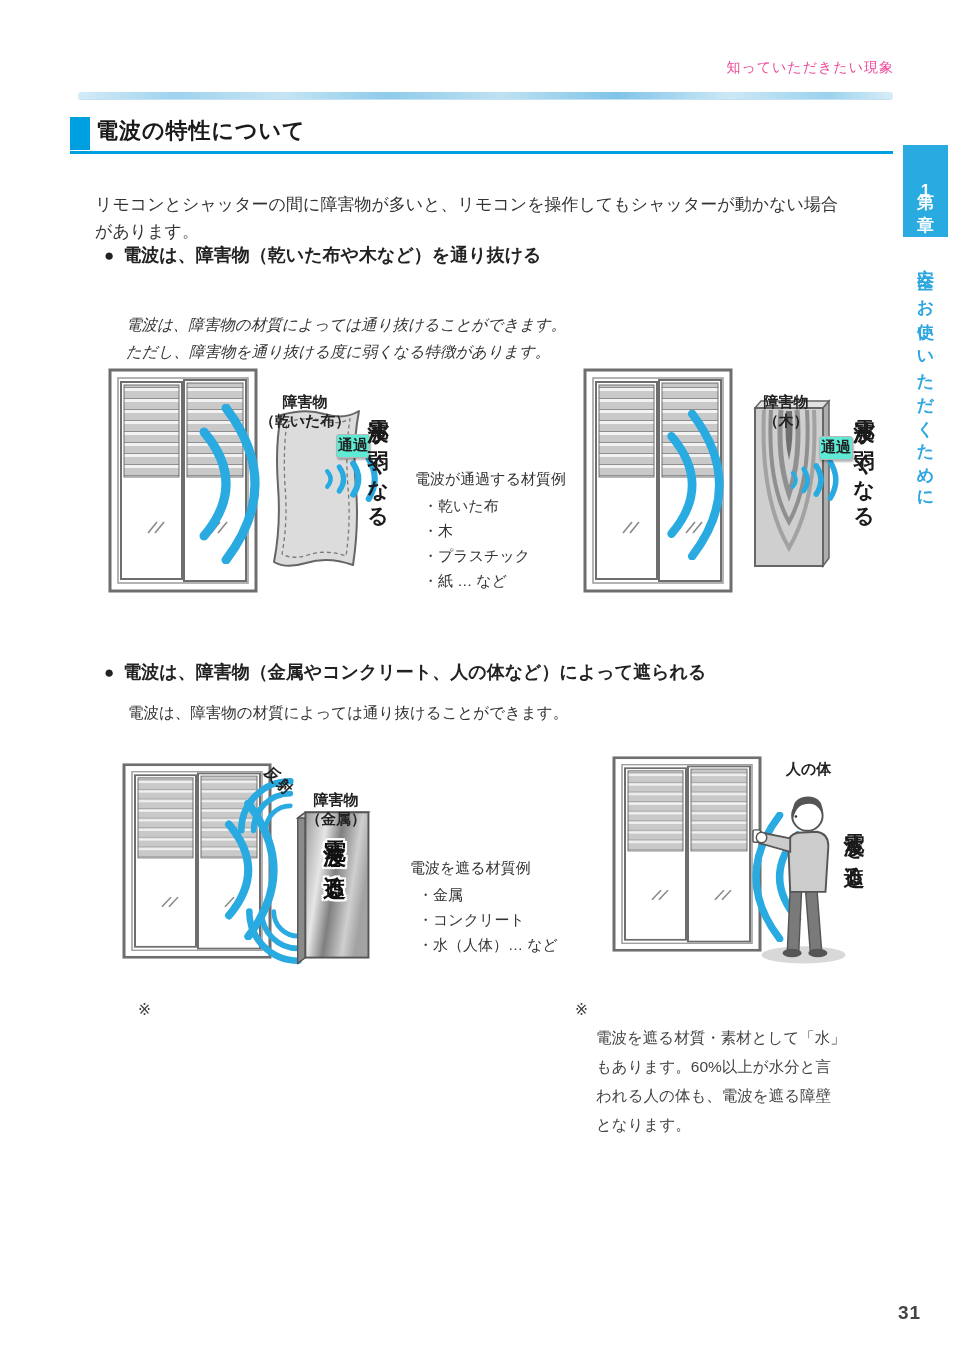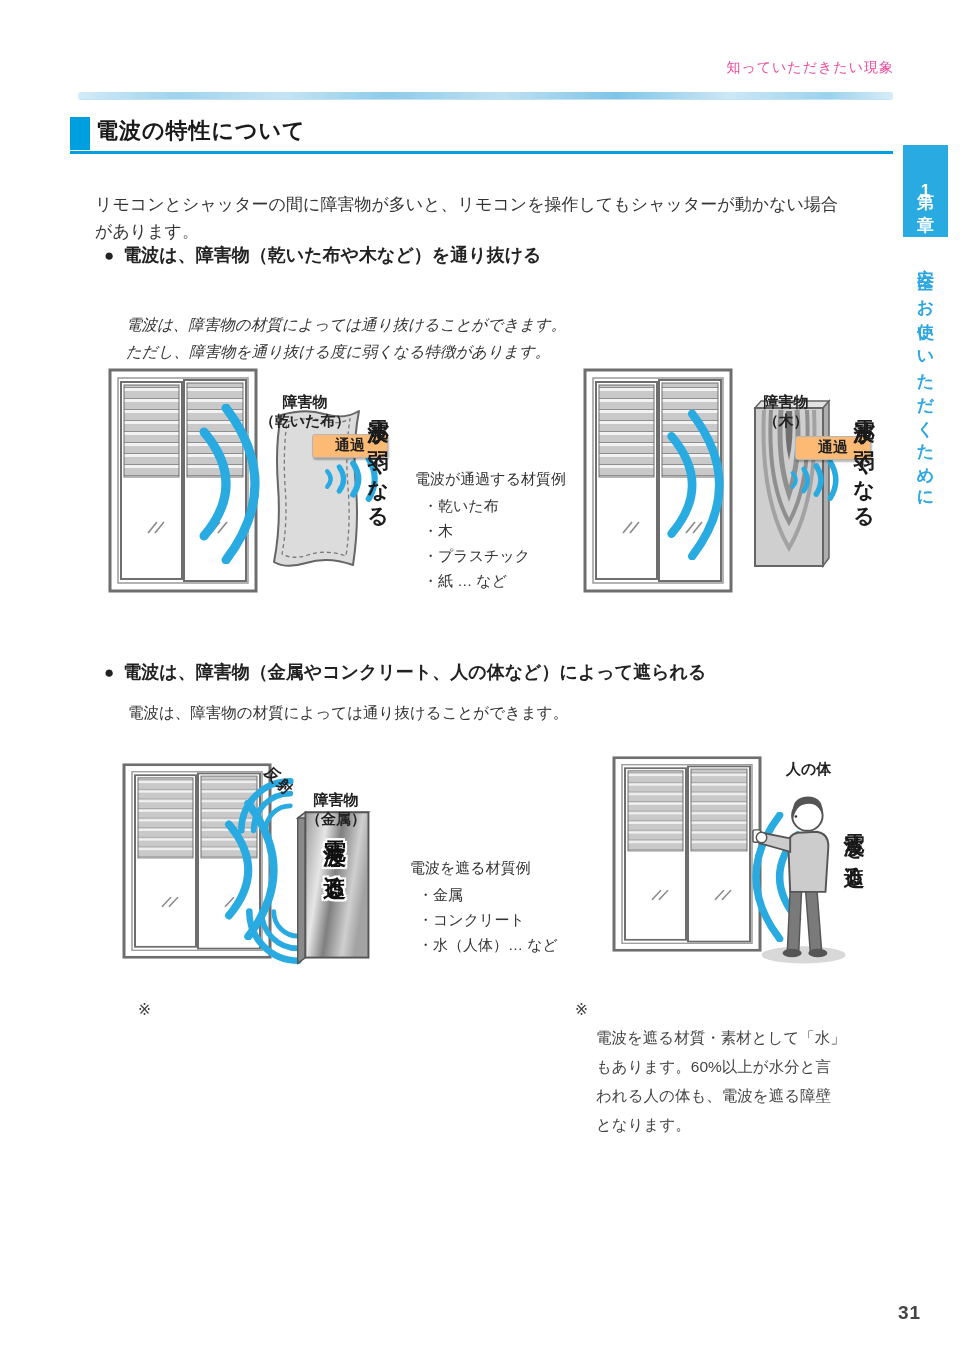--- a/index.html
+++ b/index.html
@@ -24,22 +24,22 @@
   .sec-heading{display:flex;align-items:center;gap:9px;font-size:18px;font-weight:700;color:#222;}
   .sec-heading .bullet{font-size:17px;line-height:1;color:#222;}
   .sec-body{font-size:15.5px;line-height:27px;color:#333;}
   #s1-heading{top:243px;left:104px;}
   #s1-body{top:283px;left:126px;font-style:italic;}
   #s2-heading{top:660px;left:104px;}
   #s2-body{top:699px;left:128px;}
 
   
   .obstacle-label{font-size:15px;font-weight:600;line-height:19px;text-align:center;color:#222;}
-  .pass-badge{background:#fdba74;border:1px solid #b5b5b5;border-radius:3px;box-shadow:1px 2px 2px rgba(0,0,0,.28);
-    padding:1px 22px 2px;font-size:15px;font-weight:700;color:#222;}
+  .pass-badge{background:#5eead4;border:1px solid #b5b5b5;border-radius:3px;box-shadow:1px 2px 2px rgba(0,0,0,.28);
+    padding:1px 1px 2px;font-size:15px;font-weight:700;color:#222;margin-left:24px;}
   .vtext{writing-mode:vertical-rl;text-orientation:upright;font-weight:700;color:#1a1a1a;letter-spacing:3px;}
   .weak-label{font-size:21px;}
   .block-label{font-size:21px;}
   .halo{color:#111;font-weight:800;font-size:23px;
     text-shadow:-2px -2px 0 #fff,2px -2px 0 #fff,-2px 2px 0 #fff,2px 2px 0 #fff,0 -2px 0 #fff,0 2px 0 #fff,-2px 0 0 #fff,2px 0 0 #fff;}
   .materials{font-size:15px;line-height:25px;color:#333;margin-left:10px;}
   .materials .m-title{margin:0 0 2px 0;font-weight:400;}
   .materials ul{list-style:none;margin:0;padding:0 0 0 8px;}
   .reflect-label{font-size:15px;font-weight:700;color:#222;transform:rotate(45deg);letter-spacing:2px;}
   .body-label{font-size:15px;font-weight:600;color:#222;}

